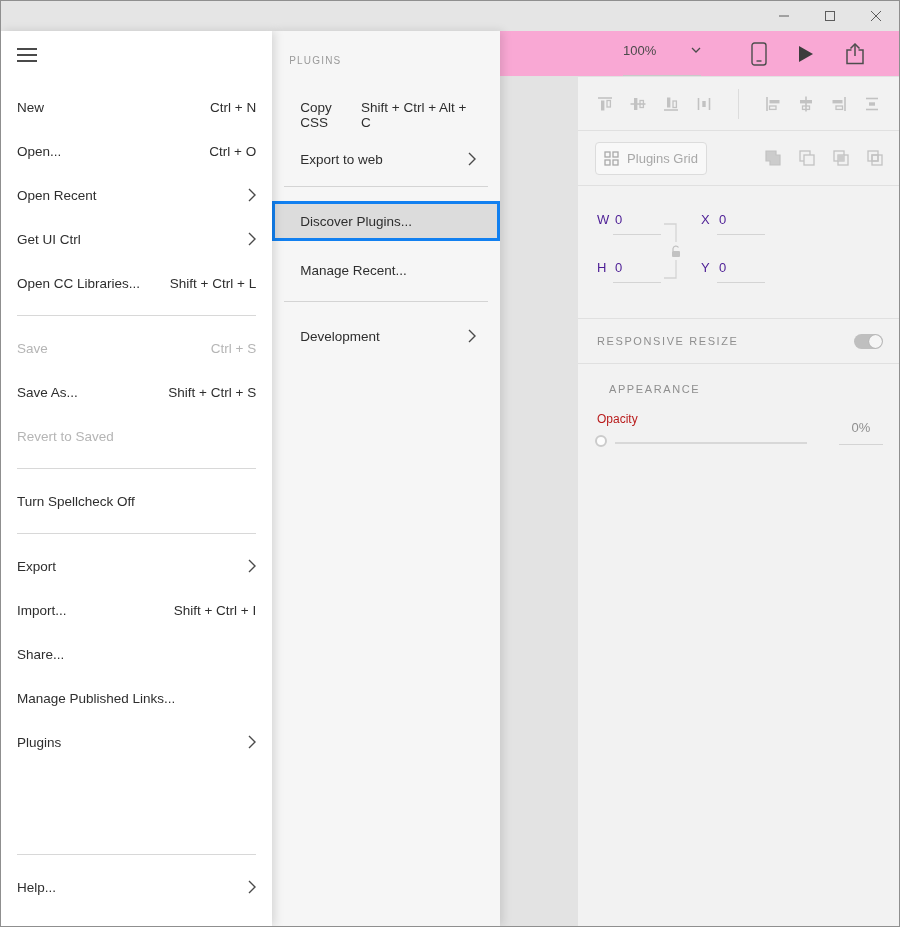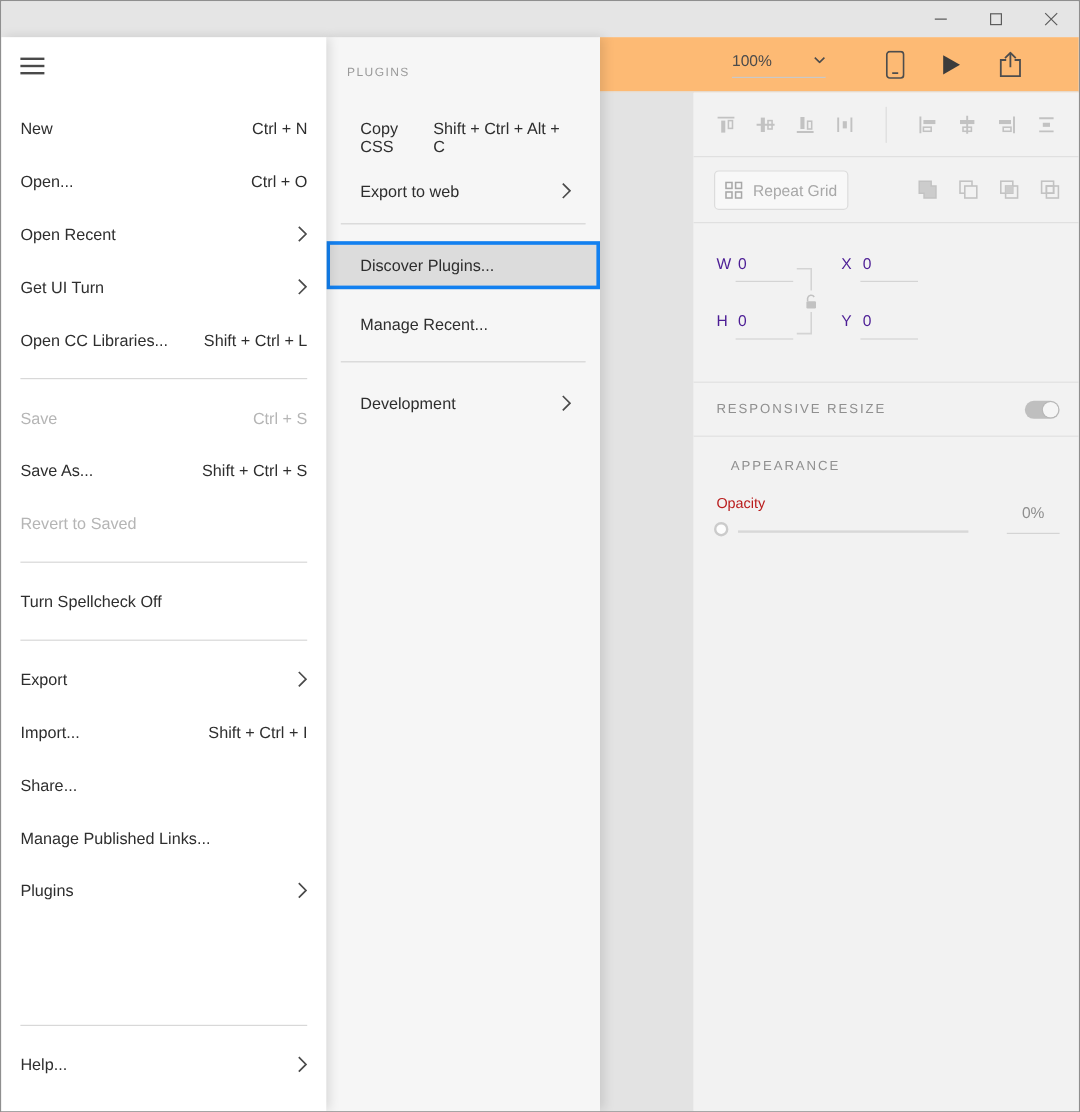--- a/index.html
+++ b/index.html
@@ -50,22 +50,22 @@
   }
   .sub-row .shortcut{ color:#2e2e2e; font-size:13.5px; }
   .sub-divider{ border-top:1px solid #d4d4d4; margin:5px 12px; }
   .highlight-item{
     margin:14px 0 7px 0; height:40px; background:#dcdcdc;
     border:3px solid #1280f0; display:flex; align-items:center;
     padding-left:25px; font-size:13.5px; color:#2e2e2e; cursor:default;
   }
   
   .toolbar{
-    height:46px; background:#fdba74; border-bottom:1px solid #e2e2e2;
-    display:flex; align-items:center; padding:0 18px;
+    height:46px; background:#f9a8d4; border-bottom:1px solid #e2e2e2;
+    display:flex; padding:0 31px;
   }
   .zoom-control{
     margin-left:92px; width:78px; display:flex; justify-content:space-between; align-items:center;
     border-bottom:1px solid #c9c9c9; padding-bottom:6px; font-size:13px; color:#4b4b4b; cursor:pointer;
   }
   .tb-icon{ display:flex; align-items:center; justify-content:center; cursor:pointer; }
   .tb-phone{ margin-left:50px; } .tb-play{ margin-left:31px; } .tb-share{ margin-left:31px; }
   
   .content{ flex:1; display:flex; }
   .canvas-strip{ width:78px; background:#e3e3e3; }
@@ -155,21 +155,21 @@
       </div>
       <div class="menu-row">
         <span>Open Recent</span>
         <span class="chev">
           <svg width="8" height="14" viewBox="0 0 8 14">
               <polyline points="1,1 7,7 1,13" fill="none" stroke="#4a4a4a" stroke-width="1.4"></polyline>
             </svg>
         </span>
       </div>
       <div class="menu-row">
-        <span>Get UI Turn</span>
+        <span>Get UI Ctrl</span>
         <span class="chev">
           <svg width="8" height="14" viewBox="0 0 8 14">
               <polyline points="1,1 7,7 1,13" fill="none" stroke="#4a4a4a" stroke-width="1.4"></polyline>
             </svg>
         </span>
       </div>
       <div class="menu-row">
         <span>Open CC Libraries...</span>
         <span class="shortcut">Shift + Ctrl + L</span>
       </div>
@@ -374,21 +374,21 @@
           <div class="sec repeat-row">
             <div class="repeat-btn">
               <span>
                 <svg width="15" height="15" viewBox="0 0 15 15">
                     <rect x="1" y="1" width="5" height="5" fill="none" stroke="#a8a8a8" stroke-width="1.3"></rect>
                     <rect x="9" y="1" width="5" height="5" fill="none" stroke="#a8a8a8" stroke-width="1.3"></rect>
                     <rect x="1" y="9" width="5" height="5" fill="none" stroke="#a8a8a8" stroke-width="1.3"></rect>
                     <rect x="9" y="9" width="5" height="5" fill="none" stroke="#a8a8a8" stroke-width="1.3"></rect>
                   </svg>
               </span>
-              <span>Repeat Grid</span>
+              <span>Plugins Grid</span>
             </div>
             <div class="bool-ops">
               <div class="icon-btn">
                 <svg width="21" height="21" viewBox="0 0 21 21">
                     <path d="M3 3 H13 V7 H17 V17 H7 V13 H3 Z" fill="#cccccc" stroke="#c2c2c2" stroke-width="1.2"></path>
                   </svg>
               </div>
               <div class="icon-btn">
                 <svg width="21" height="21" viewBox="0 0 21 21">
                     <rect x="3" y="3" width="10" height="10" fill="none" stroke="#c2c2c2" stroke-width="1.3"></rect>

